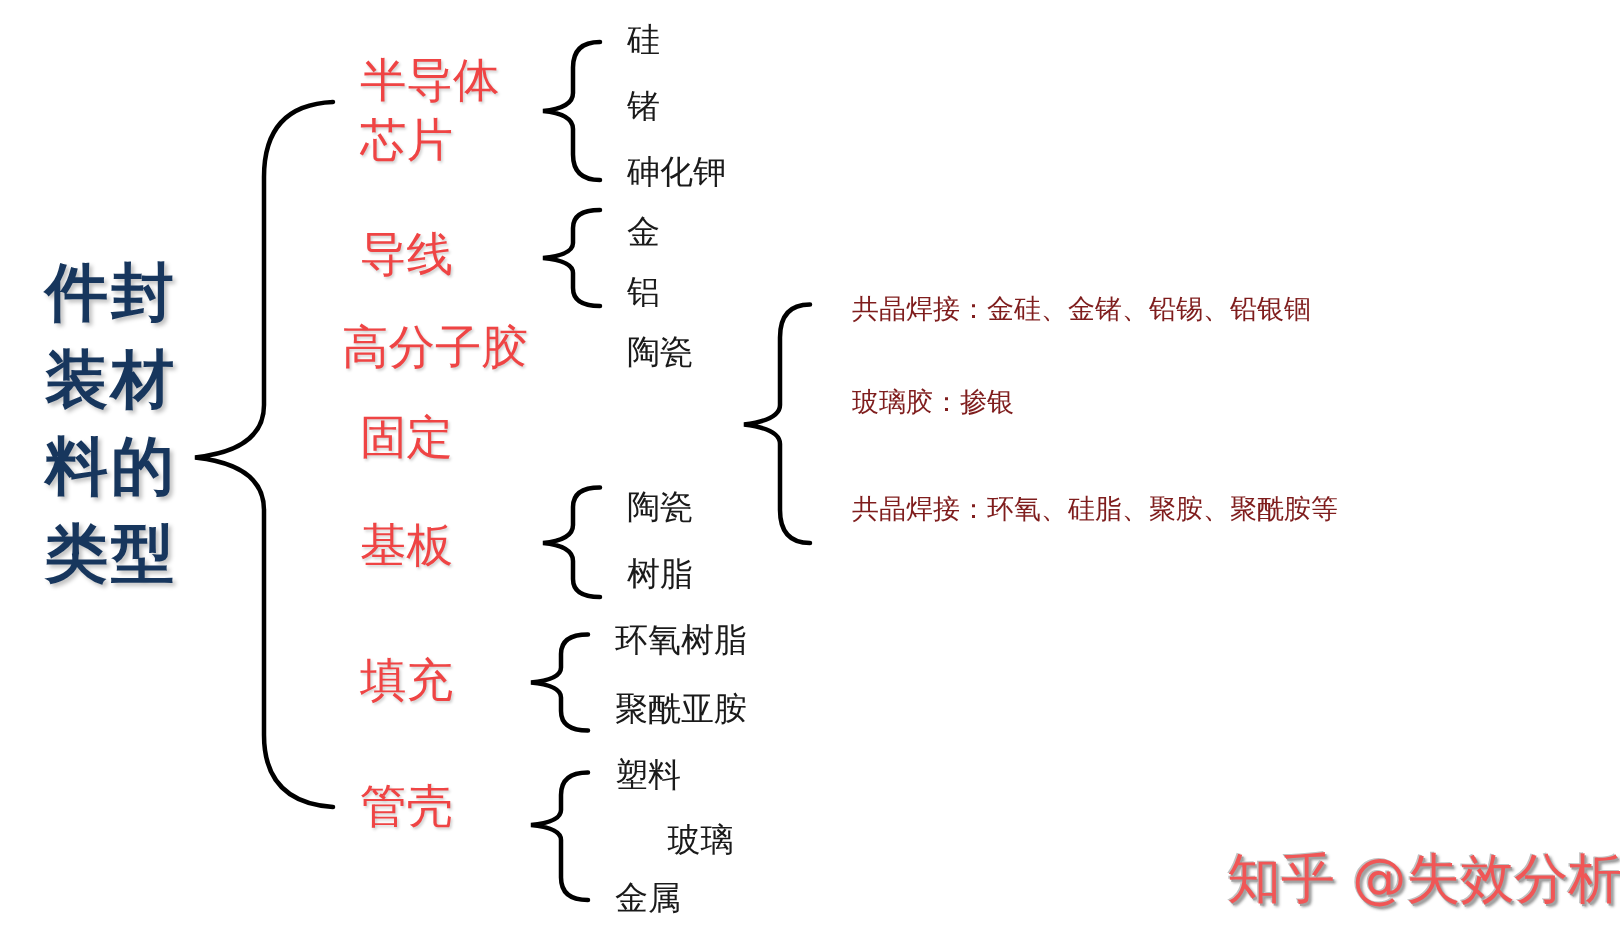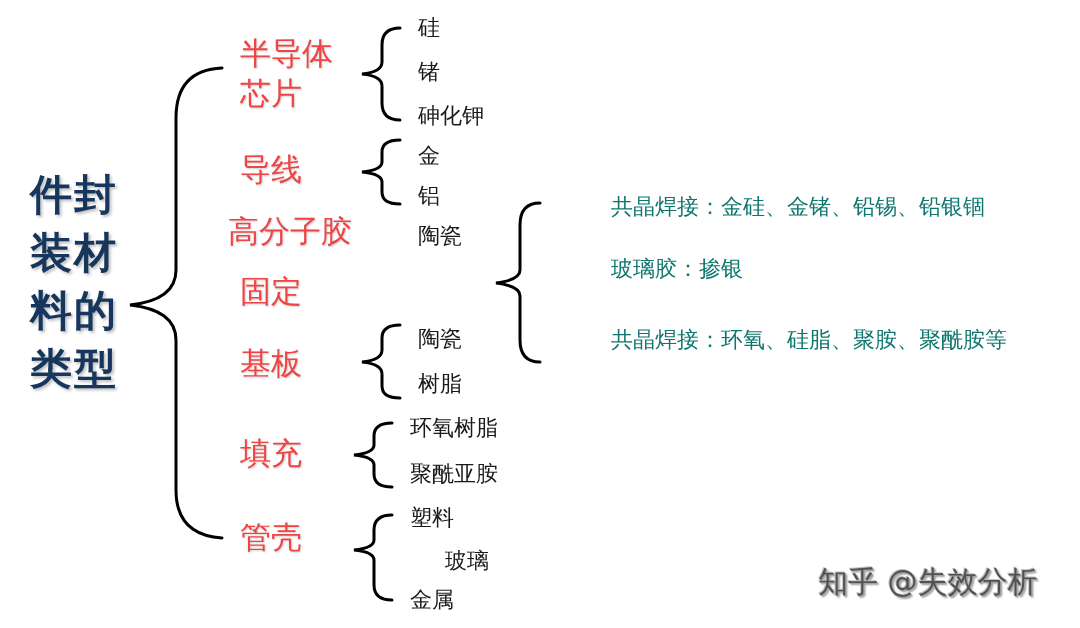--- a/index.html
+++ b/index.html
@@ -6,23 +6,23 @@
   body { width:1080px; height:628px; position:relative; overflow:hidden;
          font-family:"DejaVu Serif","Liberation Serif",serif; }
   .abs { position:absolute; white-space:nowrap; }
   .root { color:#17365d; font-family:"DejaVu Sans","Liberation Sans",sans-serif;
           font-weight:bold; font-size:42px; line-height:58px; letter-spacing:2px;
           text-shadow:2px 2px 3px rgba(0,0,0,0.25); width:100px; }
   .cat { color:#ef4444; font-family:Liberation Serif, serif;
          font-size:31px; line-height:40px; text-align:left;
          text-shadow:1px 1px 2px rgba(0,0,0,0.2); }
   .leaf { color:#1a1a1a; font-size:22px; line-height:28px; }
-  .detail { color:#0f766e; font-size:22px; line-height:28px;margin-left:43px; }
+  .detail { color:#7f1d1d; font-size:18px; line-height:28px; }
   svg.lines { position:absolute; left:0; top:0; }
-  .wm { color:#404040; font-size:30px; font-family:"DejaVu Sans","Liberation Sans",sans-serif;
+  .wm { color:#ef4444; font-size:36px; font-family:"DejaVu Sans","Liberation Sans",sans-serif;
         text-shadow:1px 1px 0 #999, -1px -1px 0 #bbb, 2px 2px 2px #888; opacity:0.9; }
 </style>
 </head>
 <body>
 
 <svg class="lines" width="1080" height="628">
   <g fill="none" stroke="#000" stroke-width="3" stroke-linecap="round">
 
     <path d="M222,68 Q176,70 176,118 L176,270 Q176,300 130,305 Q176,310 176,340 L176,490 Q176,535 222,538"></path>
 

